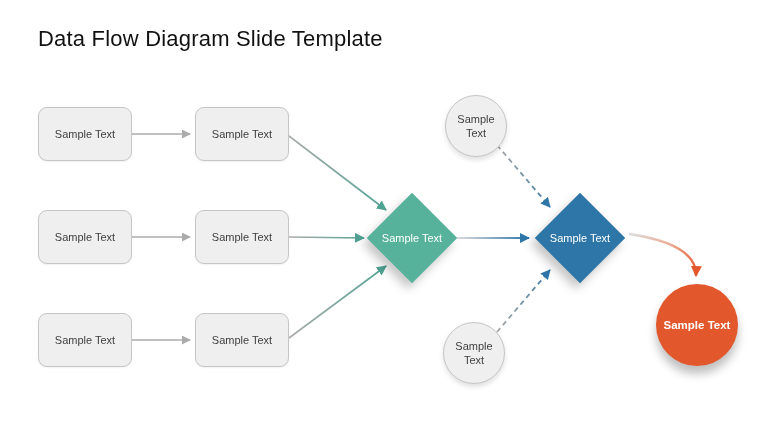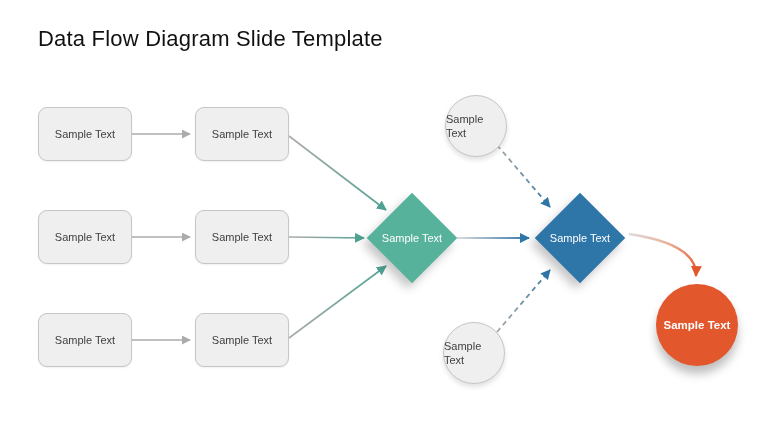--- a/index.html
+++ b/index.html
@@ -1,21 +1,21 @@
 <!DOCTYPE html>
 <html style="--teal: #57B29C; --blue: #2E75A8; --orange: #E2572B; --gray_fill: #EFEFEF; --gray_border: #C6C6C6; --arrow_gray: #ABABAB;"><head>
 <meta charset="utf-8">
 <style>
   html,body{margin:0;padding:0;}
   body{font-family:"Liberation Sans", sans-serif; background:#ffffff;}
   .slide{position:relative;width:768px;height:393px;background:#ffffff;overflow:hidden;}
   .title{position:absolute;left:38px;top:26px;font-size:22px;color:#111111;letter-spacing:.2px;}
   .arrow-layer{position:absolute;left:0;top:0;width:768px;height:432px;}
 
-  .node-label{display:flex;align-items:center;justify-content:center;text-align:left;
+  .node-label{display:flex;align-items:center;justify-content:center;text-align:center;
               font-size:11px;line-height:1.3;color:#3f3f3f;}
 
   .process-box{position:absolute;width:94px;height:54px;background:var(--gray_fill);
                border:1.5px solid var(--gray_border);border-radius:9px;box-sizing:border-box;
                box-shadow:0 1px 2px rgba(0,0,0,.06);}
 
   .data-circle{position:absolute;width:62px;height:62px;border-radius:50%;
                background:var(--gray_fill);border:1.5px solid var(--gray_border);
                box-sizing:border-box;box-shadow:0 3px 5px rgba(0,0,0,.12);}
 

